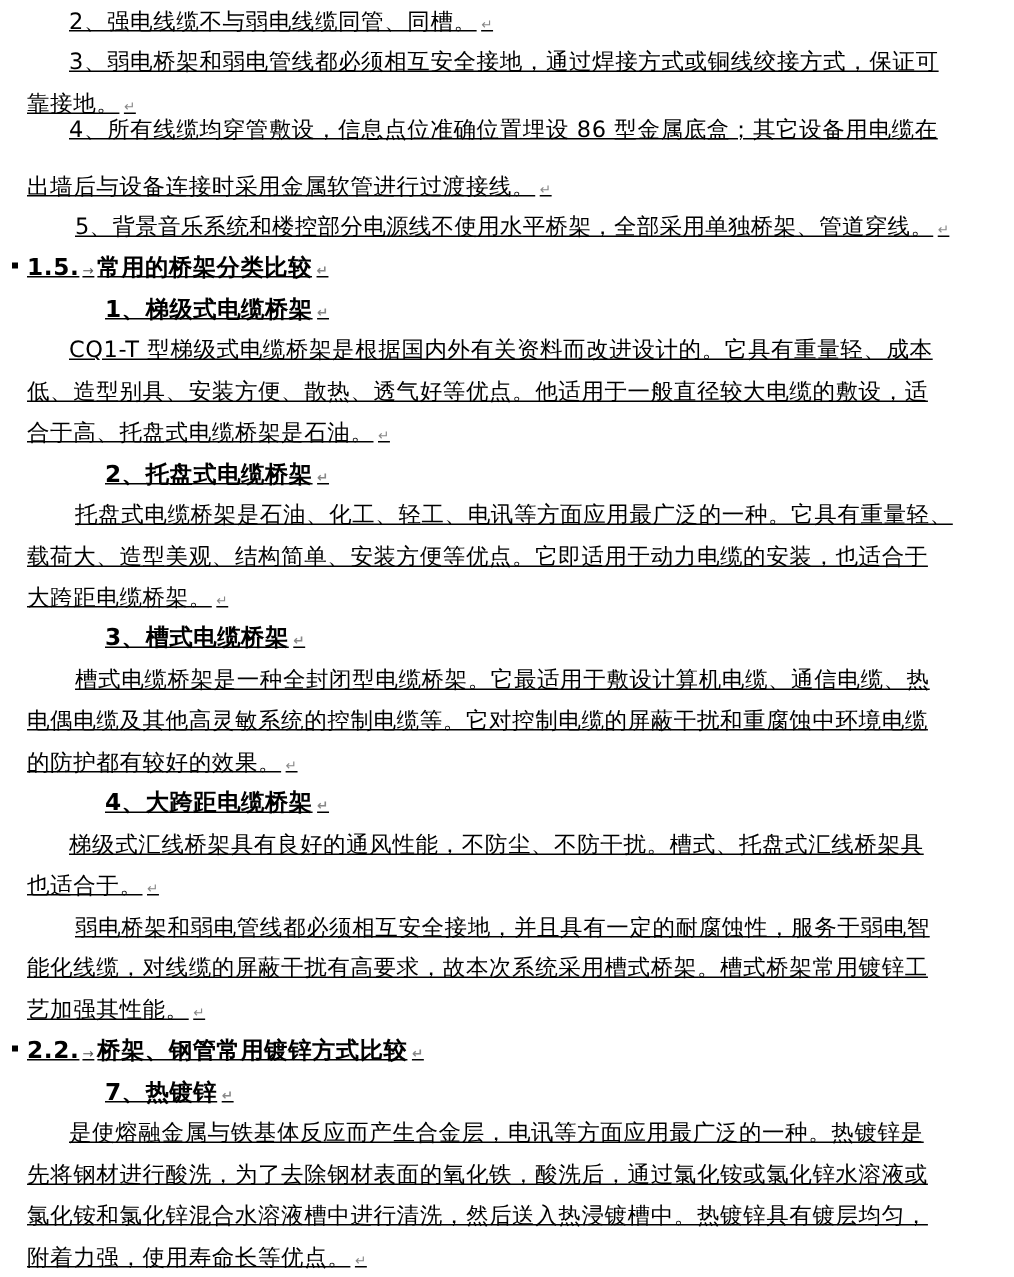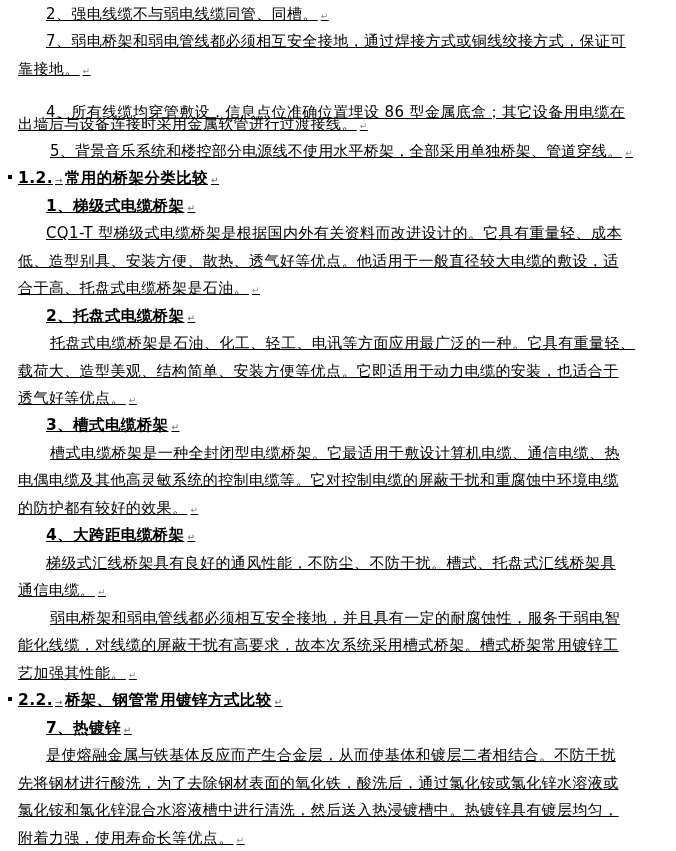--- a/index.html
+++ b/index.html
@@ -6,61 +6,61 @@
     body {
       width: 676px; height: 851px; overflow: hidden; position: relative;
       font-family: "DejaVu Sans", "Liberation Sans", sans-serif;
       color: #000;
     }
     .line {
       position: absolute; left: 18px; white-space: nowrap;
       font-size: 15px; line-height: 20px; letter-spacing: 0.4px; text-decoration: underline;
     }
     .indent { left: 46px; }
-    .bold { font-weight: bold; font-size: 15.5px; }
+    .bold { font-weight: bold; font-size: 15.5px; margin-left: 24px; }
     .heading { left: 8px; font-weight: bold; font-size: 15.5px; }
     .heading .bullet { display: inline-block; width: 4px; height: 4px; background: #000; margin-right: 6px; vertical-align: middle; position: relative; top: -2px; }
     .heading .tab-arrow { font-weight: normal; font-size: 9px; color: #555; margin: 0 2px; }
     .pm { font-size: 9px; color: #888; margin-left: 3px; }
   </style>
 </head>
 <body>
 
 <div>
   <div class="line indent" style="top:4px"><span>2、强电线缆不与弱电线缆同管、同槽。</span><span class="pm">↵</span></div>
-  <div class="line indent" style="top:31px"><span>7、弱电桥架和弱电管线都必须相互安全接地，通过焊接方式或铜线绞接方式，保证可</span></div>
+  <div class="line indent" style="top:31px"><span>3、弱电桥架和弱电管线都必须相互安全接地，通过焊接方式或铜线绞接方式，保证可</span></div>
   <div class="line" style="top:59px"><span>靠接地。</span><span class="pm">↵</span></div>
-  <div class="line indent" style="top:102px"><span>4、所有线缆均穿管敷设，信息点位准确位置埋设 86 型金属底盒；其它设备用电缆在</span></div>
+  <div class="line indent" style="top:76px"><span>4、所有线缆均穿管敷设，信息点位准确位置埋设 86 型金属底盒；其它设备用电缆在</span></div>
   <div class="line" style="top:114px"><span>出墙后与设备连接时采用金属软管进行过渡接线。</span><span class="pm">↵</span></div>
   <div class="line indent" style="top:141px;left:50px;letter-spacing:0.2px"><span>5、背景音乐系统和楼控部分电源线不使用水平桥架，全部采用单独桥架、管道穿线。</span><span class="pm">↵</span></div>
 
-  <div class="line heading" style="top:168px"><span class="bullet"></span><span>1.2.</span><span class="tab-arrow">→</span><span>常用的桥架分类比较</span><span class="pm">↵</span></div>
+  <div class="line heading" style="top:168px"><span class="bullet"></span><span>1.5.</span><span class="tab-arrow">→</span><span>常用的桥架分类比较</span><span class="pm">↵</span></div>
 
   <div class="line indent bold" style="top:196px"><span>1、梯级式电缆桥架</span><span class="pm">↵</span></div>
   <div class="line indent" style="top:223px"><span>CQ1-T 型梯级式电缆桥架是根据国内外有关资料而改进设计的。它具有重量轻、成本</span></div>
   <div class="line" style="top:251px"><span>低、造型别具、安装方便、散热、透气好等优点。他适用于一般直径较大电缆的敷设，适</span></div>
   <div class="line" style="top:278px"><span>合于高、托盘式电缆桥架是石油。</span><span class="pm">↵</span></div>
 
   <div class="line indent bold" style="top:306px"><span>2、托盘式电缆桥架</span><span class="pm">↵</span></div>
   <div class="line indent" style="top:333px;left:50px"><span>托盘式电缆桥架是石油、化工、轻工、电讯等方面应用最广泛的一种。它具有重量轻、</span></div>
   <div class="line" style="top:361px"><span>载荷大、造型美观、结构简单、安装方便等优点。它即适用于动力电缆的安装，也适合于</span></div>
-  <div class="line" style="top:388px"><span>透气好等优点。</span><span class="pm">↵</span></div>
+  <div class="line" style="top:388px"><span>大跨距电缆桥架。</span><span class="pm">↵</span></div>
 
   <div class="line indent bold" style="top:415px"><span>3、槽式电缆桥架</span><span class="pm">↵</span></div>
   <div class="line indent" style="top:443px;left:50px"><span>槽式电缆桥架是一种全封闭型电缆桥架。它最适用于敷设计算机电缆、通信电缆、热</span></div>
   <div class="line" style="top:470px"><span>电偶电缆及其他高灵敏系统的控制电缆等。它对控制电缆的屏蔽干扰和重腐蚀中环境电缆</span></div>
   <div class="line" style="top:498px"><span>的防护都有较好的效果。</span><span class="pm">↵</span></div>
 
   <div class="line indent bold" style="top:525px"><span>4、大跨距电缆桥架</span><span class="pm">↵</span></div>
   <div class="line indent" style="top:553px"><span>梯级式汇线桥架具有良好的通风性能，不防尘、不防干扰。槽式、托盘式汇线桥架具</span></div>
-  <div class="line" style="top:580px"><span>通信电缆。</span><span class="pm">↵</span></div>
+  <div class="line" style="top:580px"><span>也适合于。</span><span class="pm">↵</span></div>
   <div class="line indent" style="top:608px;left:50px"><span>弱电桥架和弱电管线都必须相互安全接地，并且具有一定的耐腐蚀性，服务于弱电智</span></div>
   <div class="line" style="top:635px"><span>能化线缆，对线缆的屏蔽干扰有高要求，故本次系统采用槽式桥架。槽式桥架常用镀锌工</span></div>
   <div class="line" style="top:663px"><span>艺加强其性能。</span><span class="pm">↵</span></div>
 
   <div class="line heading" style="top:690px"><span class="bullet"></span><span>2.2.</span><span class="tab-arrow">→</span><span>桥架、钢管常用镀锌方式比较</span><span class="pm">↵</span></div>
 
   <div class="line indent bold" style="top:718px"><span>7、热镀锌</span><span class="pm">↵</span></div>
-  <div class="line indent" style="top:745px"><span>是使熔融金属与铁基体反应而产生合金层，从而使基体和镀层二者相结合。不防干扰</span></div>
+  <div class="line indent" style="top:745px"><span>是使熔融金属与铁基体反应而产生合金层，电讯等方面应用最广泛的一种。热镀锌是</span></div>
   <div class="line" style="top:773px"><span>先将钢材进行酸洗，为了去除钢材表面的氧化铁，酸洗后，通过氯化铵或氯化锌水溶液或</span></div>
   <div class="line" style="top:800px"><span>氯化铵和氯化锌混合水溶液槽中进行清洗，然后送入热浸镀槽中。热镀锌具有镀层均匀，</span></div>
   <div class="line" style="top:828px"><span>附着力强，使用寿命长等优点。</span><span class="pm">↵</span></div>
 </div>
 
 </body></html>

